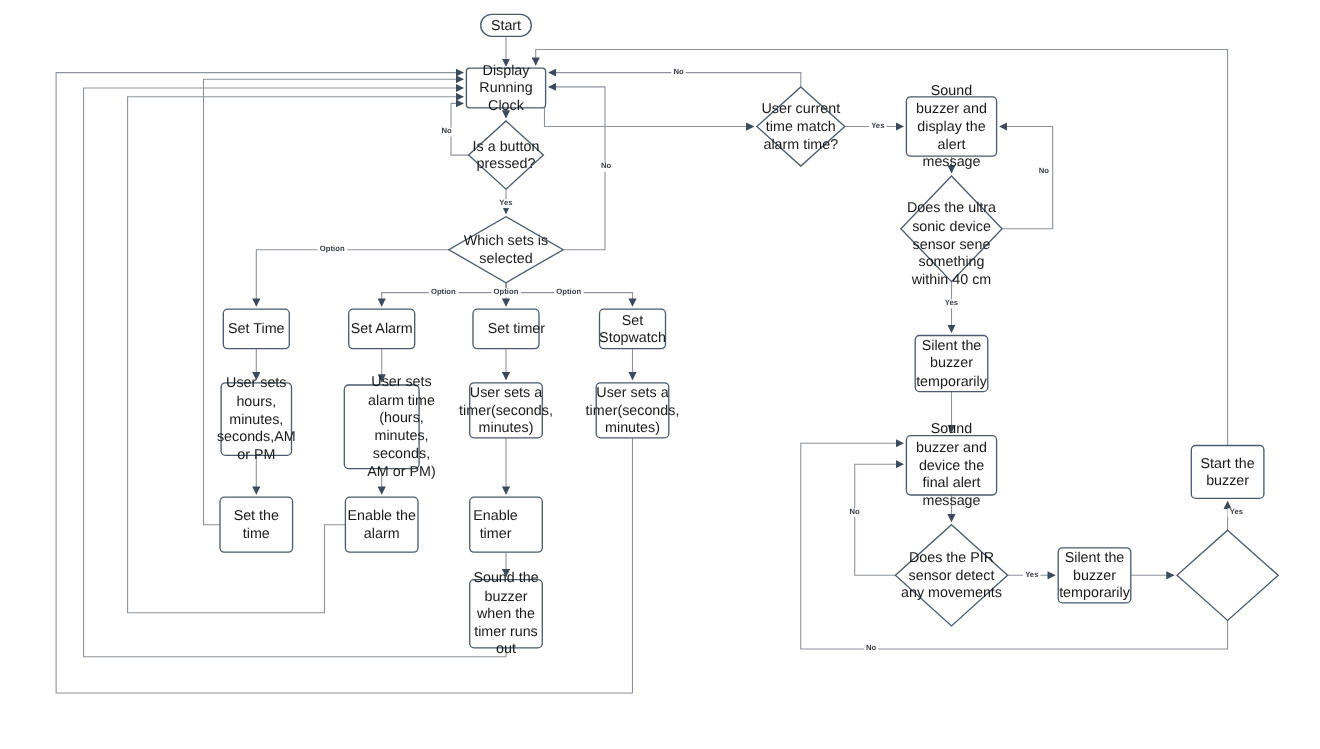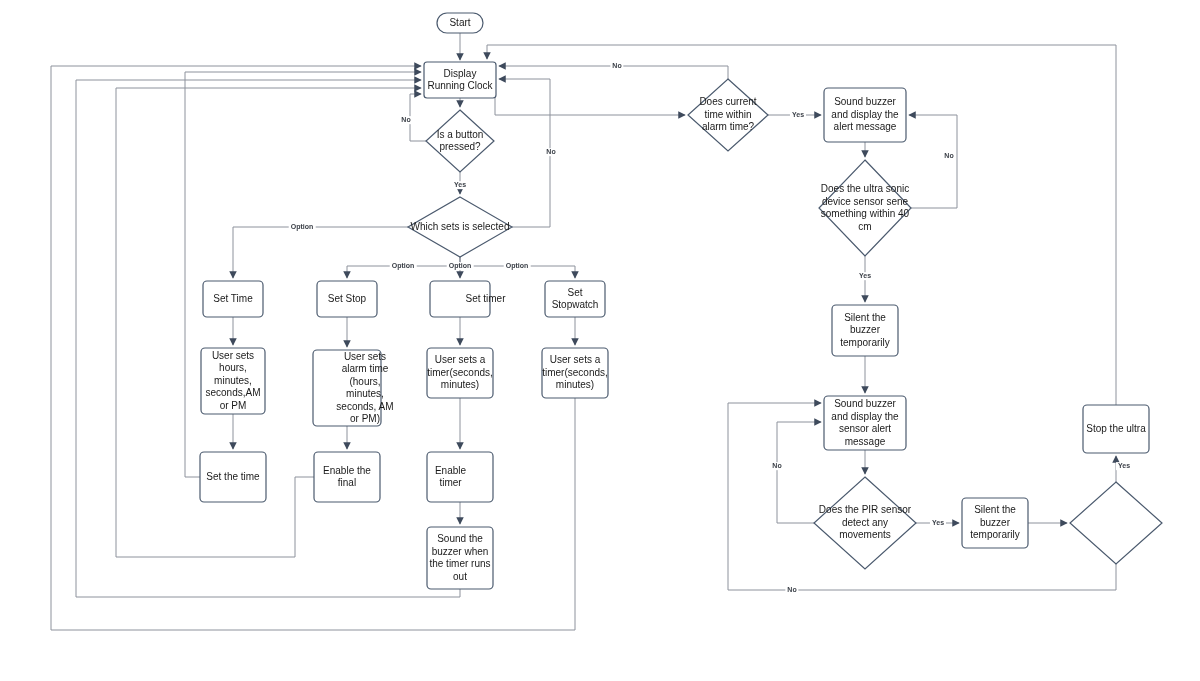--- a/index.html
+++ b/index.html
@@ -5,21 +5,21 @@
   html,body { margin:0; padding:0; background:#ffffff; }
   .canvas {
     position:relative; width:1200px; height:681px; background:#ffffff;
     font-family:"Liberation Sans", sans-serif; overflow:hidden;
   }
   .canvas svg { position:absolute; left:0; top:0; }
   .shape { fill:#ffffff; stroke:#4b5a6e; stroke-width:1.2; }
   .conn  { fill:none; stroke:#8d929c; stroke-width:1; }
   .node {
     position:absolute; display:flex; align-items:center; justify-content:center;
-    text-align:center; font-size:10px; line-height:1.25; color:#1a1a1a;
+    text-align:center; font-size:13px; line-height:1.25; color:#1a1a1a;
     box-sizing:border-box; padding:1px; white-space:pre-line;
   }
   .elabel {
     position:absolute; transform:translate(-50%,-50%);
     font-size:7px; font-weight:bold; color:#3a3f47;
     background:#ffffff; padding:0 2px; line-height:1.1;
   }
 </style>
 </head>
 <body>
@@ -98,39 +98,39 @@
       <polygon class="shape" points="1116,482 1162,523 1116,564 1070,523"></polygon>
       <rect class="shape" x="1083" y="405" width="66" height="48" rx="4"></rect>
     </g>
   </svg>
 
   <div class="node" style="left:437px;top:13px;width:46px;height:20px">Start</div>
   <div class="node" style="left:424px;top:62px;width:72px;height:36px">Display Running Clock</div>
   <div class="node" style="left:426px;top:113px;width:68px;height:56px">Is a button pressed?</div>
   <div class="node" style="left:408px;top:199px;width:104px;height:56px">Which sets is selected</div>
   <div class="node" style="left:203px;top:281px;width:60px;height:36px">Set Time</div>
-  <div class="node" style="left:317px;top:281px;width:60px;height:36px">Set Stop</div>
-  <div class="node" style="left:446px;top:281px;width:79px;height:36px">Set timer</div>
+  <div class="node" style="left:317px;top:281px;width:60px;height:36px">Set Alarm</div>
+  <div class="node" style="left:430px;top:281px;width:79px;height:36px">Set timer</div>
   <div class="node" style="left:545px;top:281px;width:60px;height:36px">Set Stopwatch</div>
   <div class="node" style="left:201px;top:348px;width:64px;height:66px">User sets hours, minutes, seconds,AM or PM</div>
   <div class="node" style="left:331px;top:350px;width:68px;height:76px">User sets alarm time (hours, minutes, seconds, AM or PM)</div>
   <div class="node" style="left:427px;top:348px;width:66px;height:50px">User sets a timer(seconds, minutes)</div>
   <div class="node" style="left:542px;top:348px;width:66px;height:50px">User sets a timer(seconds, minutes)</div>
   <div class="node" style="left:200px;top:452px;width:66px;height:50px">Set the time</div>
-  <div class="node" style="left:314px;top:452px;width:66px;height:50px">Enable the final</div>
+  <div class="node" style="left:314px;top:452px;width:66px;height:50px">Enable the alarm</div>
   <div class="node" style="left:427px;top:452px;width:47px;height:50px">Enable timer</div>
   <div class="node" style="left:427px;top:527px;width:66px;height:62px">Sound the buzzer when the timer runs out</div>
-  <div class="node" style="left:690px;top:83px;width:76px;height:64px">Does current time within alarm time?</div>
+  <div class="node" style="left:690px;top:83px;width:76px;height:64px">User current time match alarm time?</div>
   <div class="node" style="left:824px;top:88px;width:82px;height:54px">Sound buzzer and display the alert message</div>
-  <div class="node" style="left:817px;top:164px;width:96px;height:88px">Does the ultra sonic device sensor sene something within 40 cm</div>
+  <div class="node" style="left:817px;top:178px;width:96px;height:88px">Does the ultra sonic device sensor sene something within 40 cm</div>
   <div class="node" style="left:832px;top:305px;width:66px;height:51px">Silent the buzzer temporarily</div>
-  <div class="node" style="left:824px;top:396px;width:82px;height:54px">Sound buzzer and display the sensor alert message</div>
+  <div class="node" style="left:824px;top:396px;width:82px;height:54px">Sound buzzer and device the final alert message</div>
   <div class="node" style="left:815px;top:481px;width:100px;height:84px">Does the PIR sensor detect any movements</div>
   <div class="node" style="left:962px;top:498px;width:66px;height:50px">Silent the buzzer temporarily</div>
-  <div class="node" style="left:1083px;top:405px;width:66px;height:48px">Stop the ultra</div>
+  <div class="node" style="left:1083px;top:405px;width:66px;height:48px">Start the buzzer</div>
 
   <span class="elabel" style="left:406px;top:120px">No</span>
   <span class="elabel" style="left:460px;top:185px">Yes</span>
   <span class="elabel" style="left:551px;top:152px">No</span>
   <span class="elabel" style="left:302px;top:227px">Option</span>
   <span class="elabel" style="left:403px;top:266px">Option</span>
   <span class="elabel" style="left:460px;top:266px">Option</span>
   <span class="elabel" style="left:517px;top:266px">Option</span>
   <span class="elabel" style="left:617px;top:66px">No</span>
   <span class="elabel" style="left:798px;top:115px">Yes</span>

